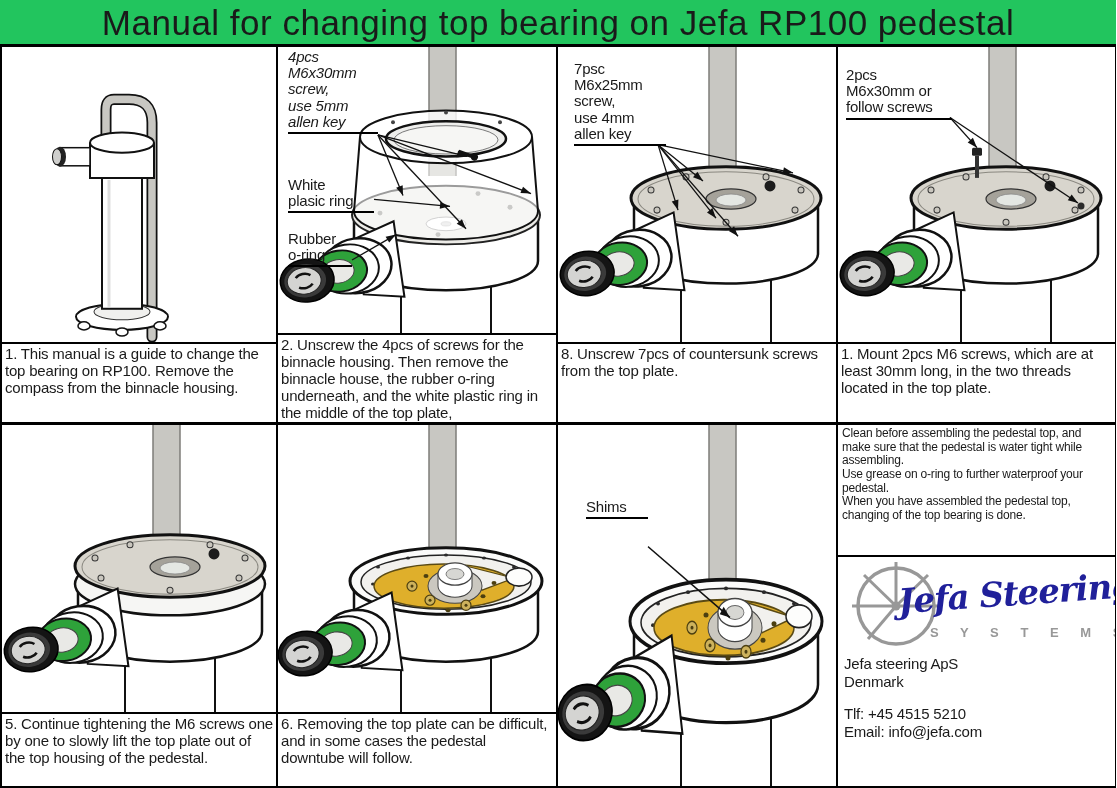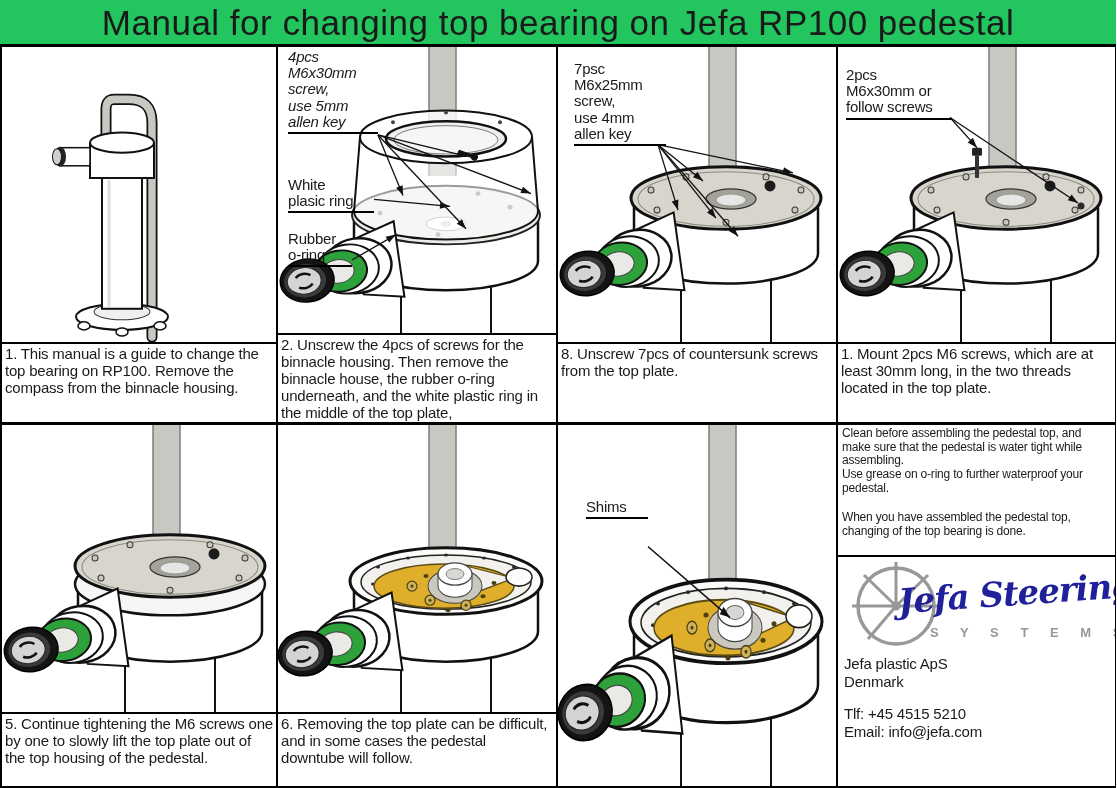--- a/index.html
+++ b/index.html
@@ -26,21 +26,21 @@
   .r1 .caption { flex:0 0 80px; }
   .r2 .caption { flex:0 0 74px; }
 
   .callout { position:absolute; font-size:15px; line-height:1.08; white-space:pre-line;
              border-bottom:2px solid #000; padding-bottom:2px; letter-spacing:-0.2px; z-index:3; }
 
   
   .notes { height:132px; border-bottom:2px solid #000; font-size:12px; line-height:1.14;
            padding:2px 4px 0 4px; letter-spacing:-0.2px; }
   .notes p { margin:0; white-space:pre-line; }
-  .notes p + p { margin-top:16px; }
+  .notes p + p { }
 
   .brand-box { flex:1 1 auto; display:flex; flex-direction:column; }
   .logo { position:relative; height:98px; overflow:hidden; }
   .logo-brand { position:absolute; left:60px; top:16px; font-family:"DejaVu Serif", serif;
                 font-style:italic; font-weight:bold; font-size:34px; color:#20209a;
                 transform:rotate(-4deg); letter-spacing:-1px; white-space:nowrap; }
   .logo-systems { position:absolute; left:92px; top:68px; color:#989898; font-size:13px;
                   font-weight:600; letter-spacing:9px; white-space:nowrap; }
   .addr, .contact { font-size:15px; line-height:1.17; padding-left:6px; letter-spacing:-0.2px; }
   .contact { margin-top:15px; }
@@ -331,21 +331,21 @@
               <line x1="54" y1="47" x2="10" y2="47"></line>
               <line x1="54" y1="47" x2="98" y2="47"></line>
               <line x1="54" y1="47" x2="26" y2="80"></line>
             </g>
             <circle cx="54" cy="47" r="4.5" fill="#989898"></circle>
           </svg>
           <div class="logo-brand">Jefa Steering</div>
           <div class="logo-systems">S Y S T E M S</div>
         </div>
         <div class="addr">
-          <div>Jefa plastic ApS</div>
+          <div>Jefa steering ApS</div>
           <div>Denmark</div>
         </div>
         <div class="contact">
           <div>Tlf: +45 4515 5210</div>
           <div>Email: info@jefa.com</div>
 
         </div>
       </div>
     </section>
 

